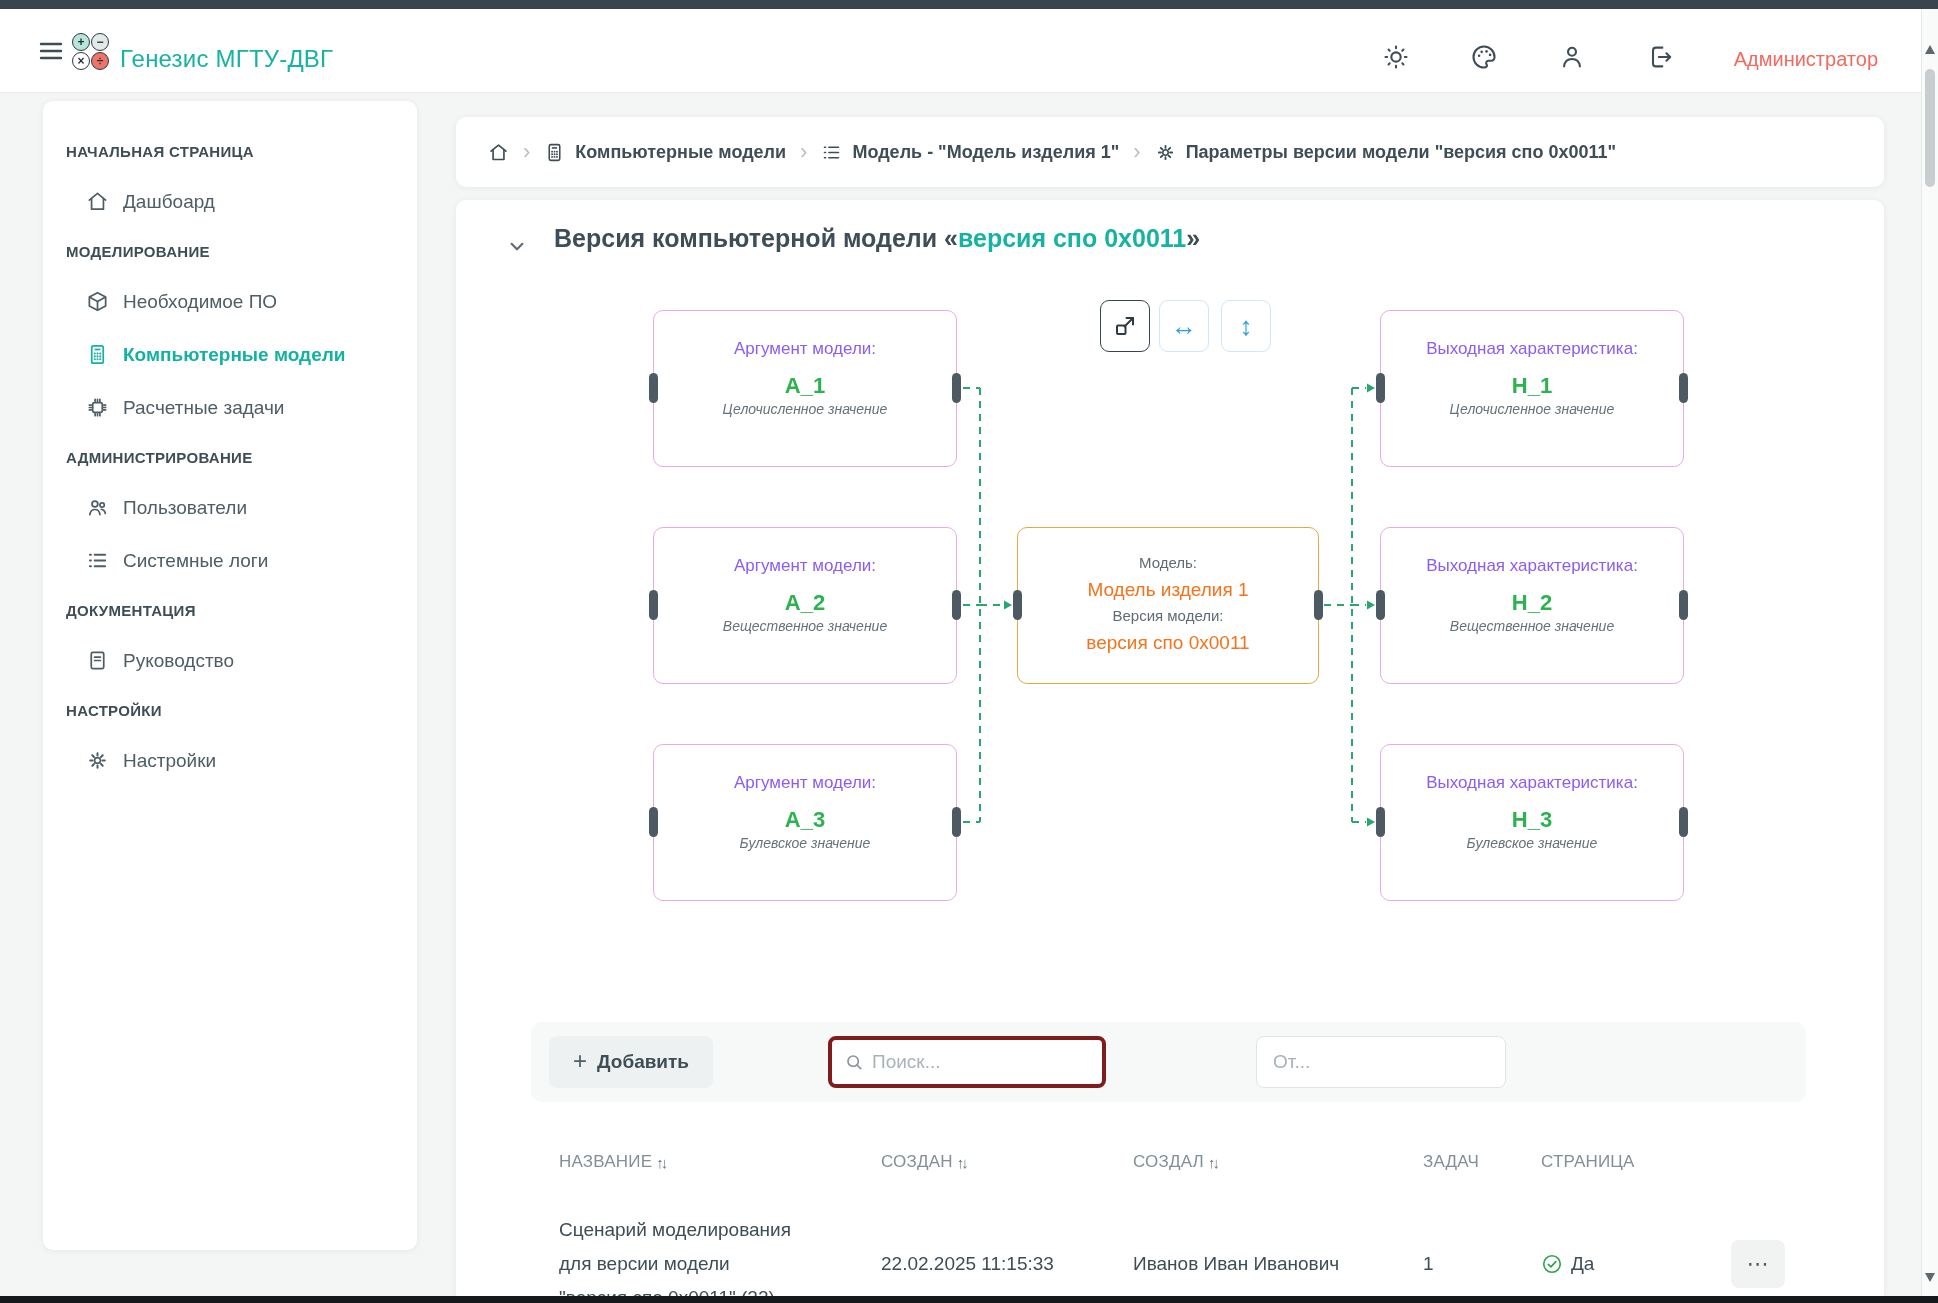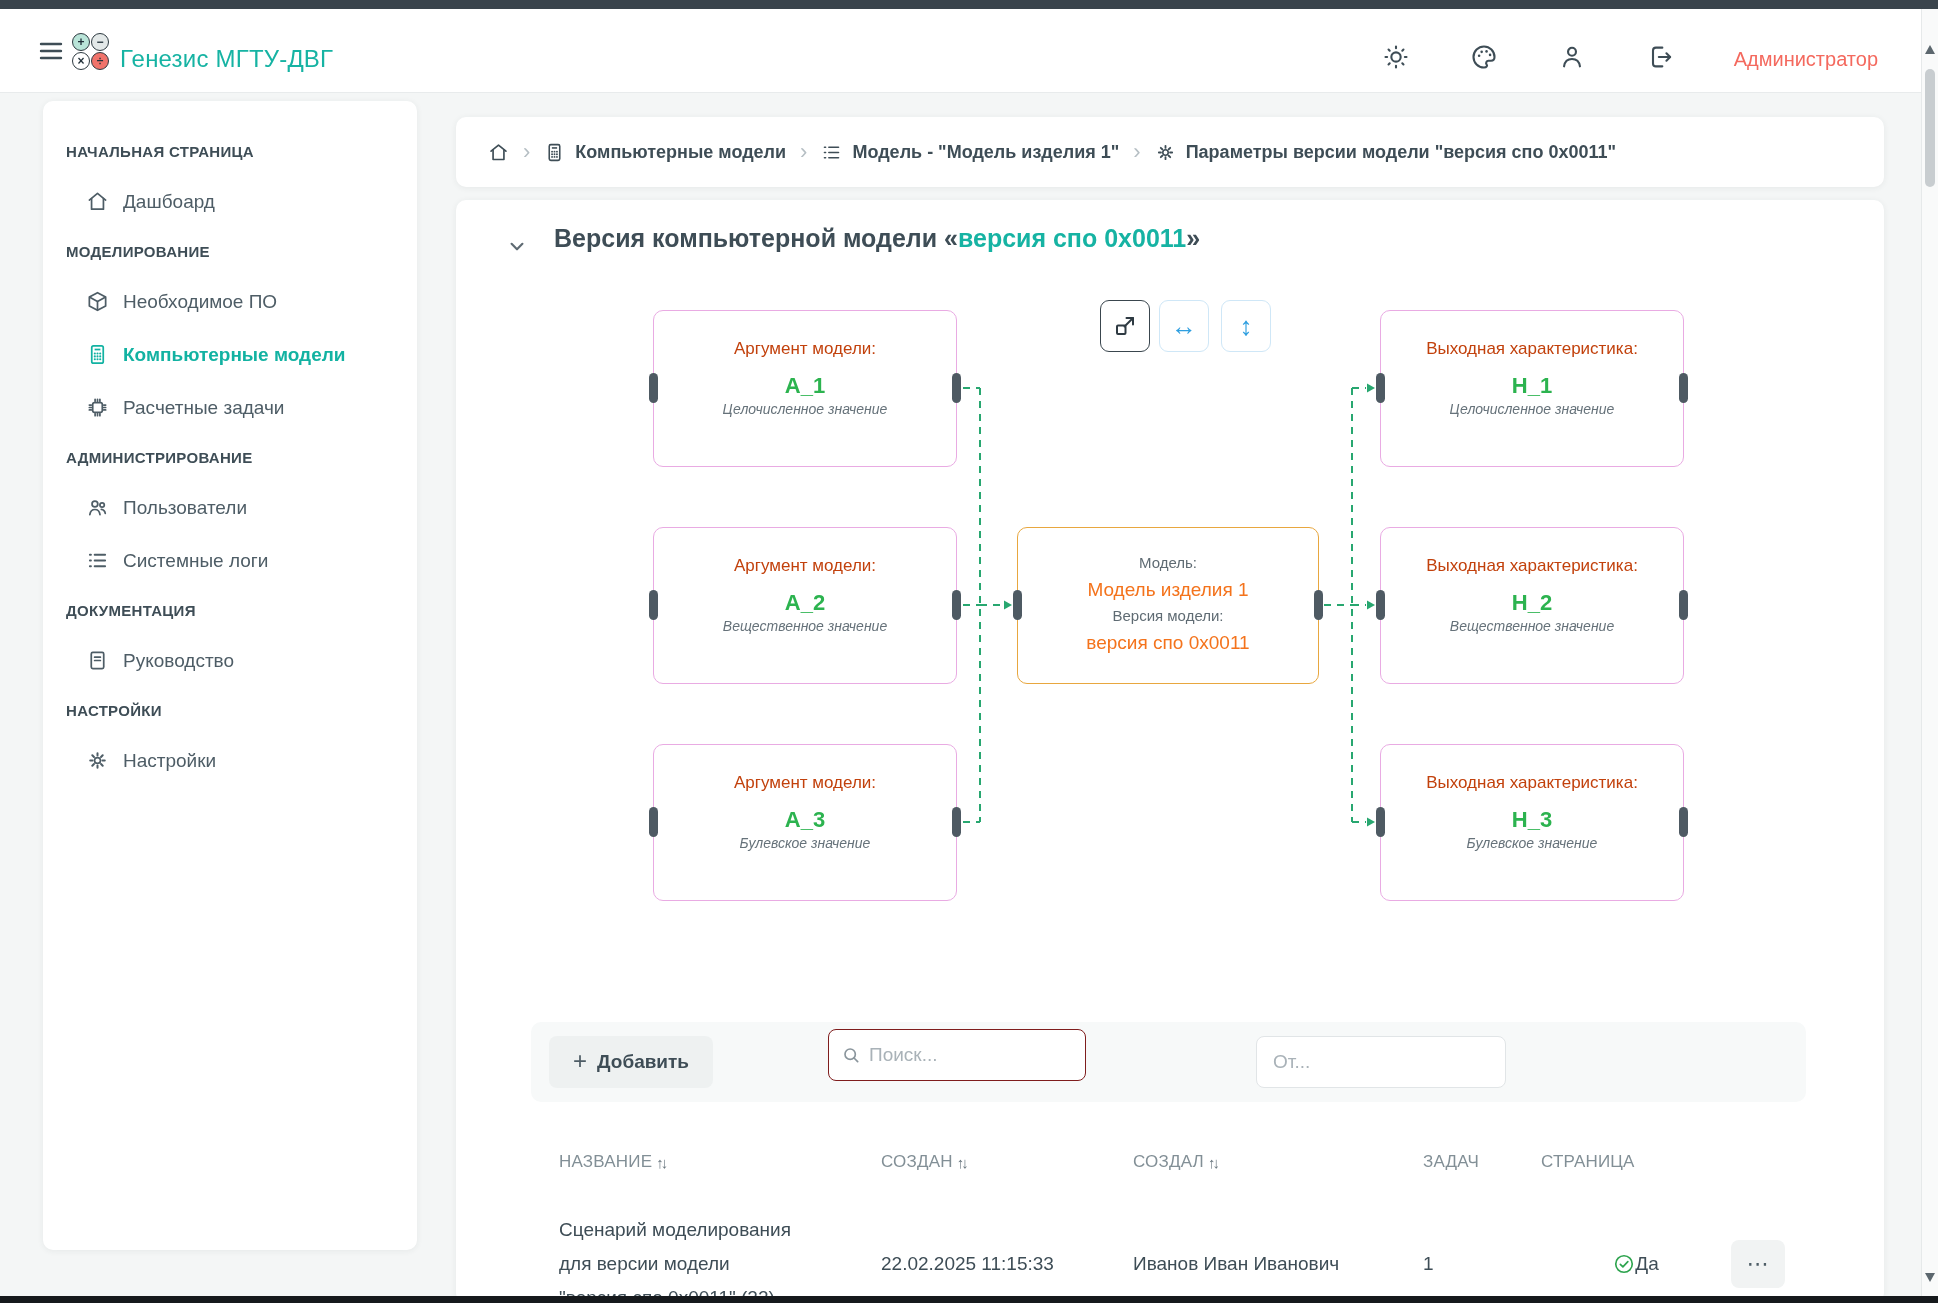--- a/index.html
+++ b/index.html
@@ -60,56 +60,56 @@
   .dg-svg { position:absolute; left:0; top:0; }
   .ctrl { position:absolute; width:50px; height:52px; border-radius:9px; background:#fff; cursor:pointer;
     display:flex; align-items:center; justify-content:center;}
   .ctrl.dark { border:1.6px solid #3a464e; color:#2e3a42; top:22px; left:644px;}
   .ctrl.blue { border:1.6px solid #cfe7f7; color:#2f9fe0; font-size:26px; font-weight:400;}
   .ctrl.b1 { top:22px; left:703px;}
   .ctrl.b2 { top:22px; left:765px;}
   .node { position:absolute; width:304px; height:157px; background:#fff; border:1.6px solid #e9abe3;
     border-radius:10px; text-align:center; padding-top:28px; cursor:pointer;}
   .node.model-n { width:302px; border-color:#e8a73f; padding-top:20px;}
-  .nt { font-size:17px; color:#c2410c;}
+  .nt { font-size:17px; color:#8b5cf6;}
   .nn { margin-top:14px; font-size:22px; font-weight:700; color:#2cb34f;}
   .ns { margin-top:2px; font-size:14px; font-style:italic; color:#66727a;}
   .ml { font-size:15px; color:#5f6b73; margin-top:6px;}
   .mv { font-size:19px; color:#f4731c; margin-top:8px;}
   .handle { position:absolute; width:9px; height:30px; top:62px; background:#4e5a63; border-radius:5px; cursor:crosshair;}
   .hL { left:-5px;} .hR { right:-5px;}
   .n-a1{left:197px;top:32px;} .n-a2{left:197px;top:249px;} .n-a3{left:197px;top:466px;}
   .n-m {left:561px;top:249px;}
   .n-h1{left:924px;top:32px;} .n-h2{left:924px;top:249px;} .n-h3{left:924px;top:466px;}
 
   
   .h2 { position:absolute; left:75px; top:768px; font-size:26px; font-weight:700; color:#3e4d56;}
   .filterbar { position:absolute; left:75px; top:822px; width:1275px; height:80px; background:#f7f9f9; border-radius:10px;}
   .add-btn { position:absolute; left:18px; top:14px; height:52px; padding:0 24px; background:#eef1f1; border:none;
     border-radius:8px; font-size:19px; font-weight:600; color:#3e4d56; display:flex; align-items:center; gap:10px;
     font-family:inherit; cursor:pointer;}
   .add-btn .plus { font-size:24px; font-weight:400; color:#4e5d66; margin-top:-2px;}
-  .f-search { position:absolute; left:297px; top:7px; width:258px; height:52px; background:#fff;
-    border:1px solid #7f1d1d; border-radius:8px; display:flex; align-items:center; padding:0 12px; gap:8px;}
+  .f-search { position:absolute; left:297px; top:14px; width:278px; height:52px; background:#fff;
+    border:4px solid #7f1d1d; border-radius:8px; display:flex; align-items:center; padding:0 12px; gap:8px;}
   .f-search .ic { width:20px; height:20px; color:#8a959c; flex:none;}
   .f-search input { border:none; outline:none; width:100%; font-size:19px; font-family:inherit; color:#3e4d56; background:transparent;}
   .f-input { position:absolute; top:14px; height:52px; background:#fff; border:1px solid #e1e5e7; border-radius:8px;
     padding:0 16px; font-size:19px; font-family:inherit; color:#3e4d56; outline:none;}
   .f-from { left:725px; width:250px;}
   .f-to { left:990px; width:260px;}
   ::placeholder { color:#a9b2b8; opacity:1;}
 
   .tgrid { position:absolute; left:103px; width:1247px; display:grid;
     grid-template-columns:322px 252px 290px 118px 190px 1fr; align-items:center;}
   .thead { top:952px; }
   .th { font-size:17px; color:#828f96; letter-spacing:.2px; display:flex; align-items:center; gap:4px; cursor:pointer;}
   .sort { font-size:15px; letter-spacing:-3px; color:#6b7880; padding-right:3px;}
   .trow { top:1008px; min-height:112px; font-size:19px; color:#3e4d56;}
   .name-cell div { line-height:34px;}
-  .changed { display:flex; align-items:center; gap:0;justify-content:center;}
+  .changed { display:flex; align-items:center; gap:8px;}
   .check-ic { width:22px; height:22px; color:#2ea44f;}
   .dots-btn { width:54px; height:48px; border:none; border-radius:8px; background:#f1f3f3; color:#4e5d66;
     font-size:22px; letter-spacing:1px; cursor:pointer; font-family:inherit;}
 
   
   .scrollbar { position:absolute; right:0; top:9px; width:17px; height:1287px; background:#f9fafa; border-left:1px solid #e6e9ea; z-index:55;}
   .sb-arrow { position:absolute; left:3px; width:0; height:0; border-left:5.5px solid transparent; border-right:5.5px solid transparent;}
   .sb-up { top:36px; border-bottom:9px solid #5c676e;}
   .sb-down { bottom:14px; border-top:9px solid #5c676e;}
   .sb-thumb { position:absolute; left:3px; top:60px; width:10px; height:118px; background:#c8cdd0; border-radius:5px;}

